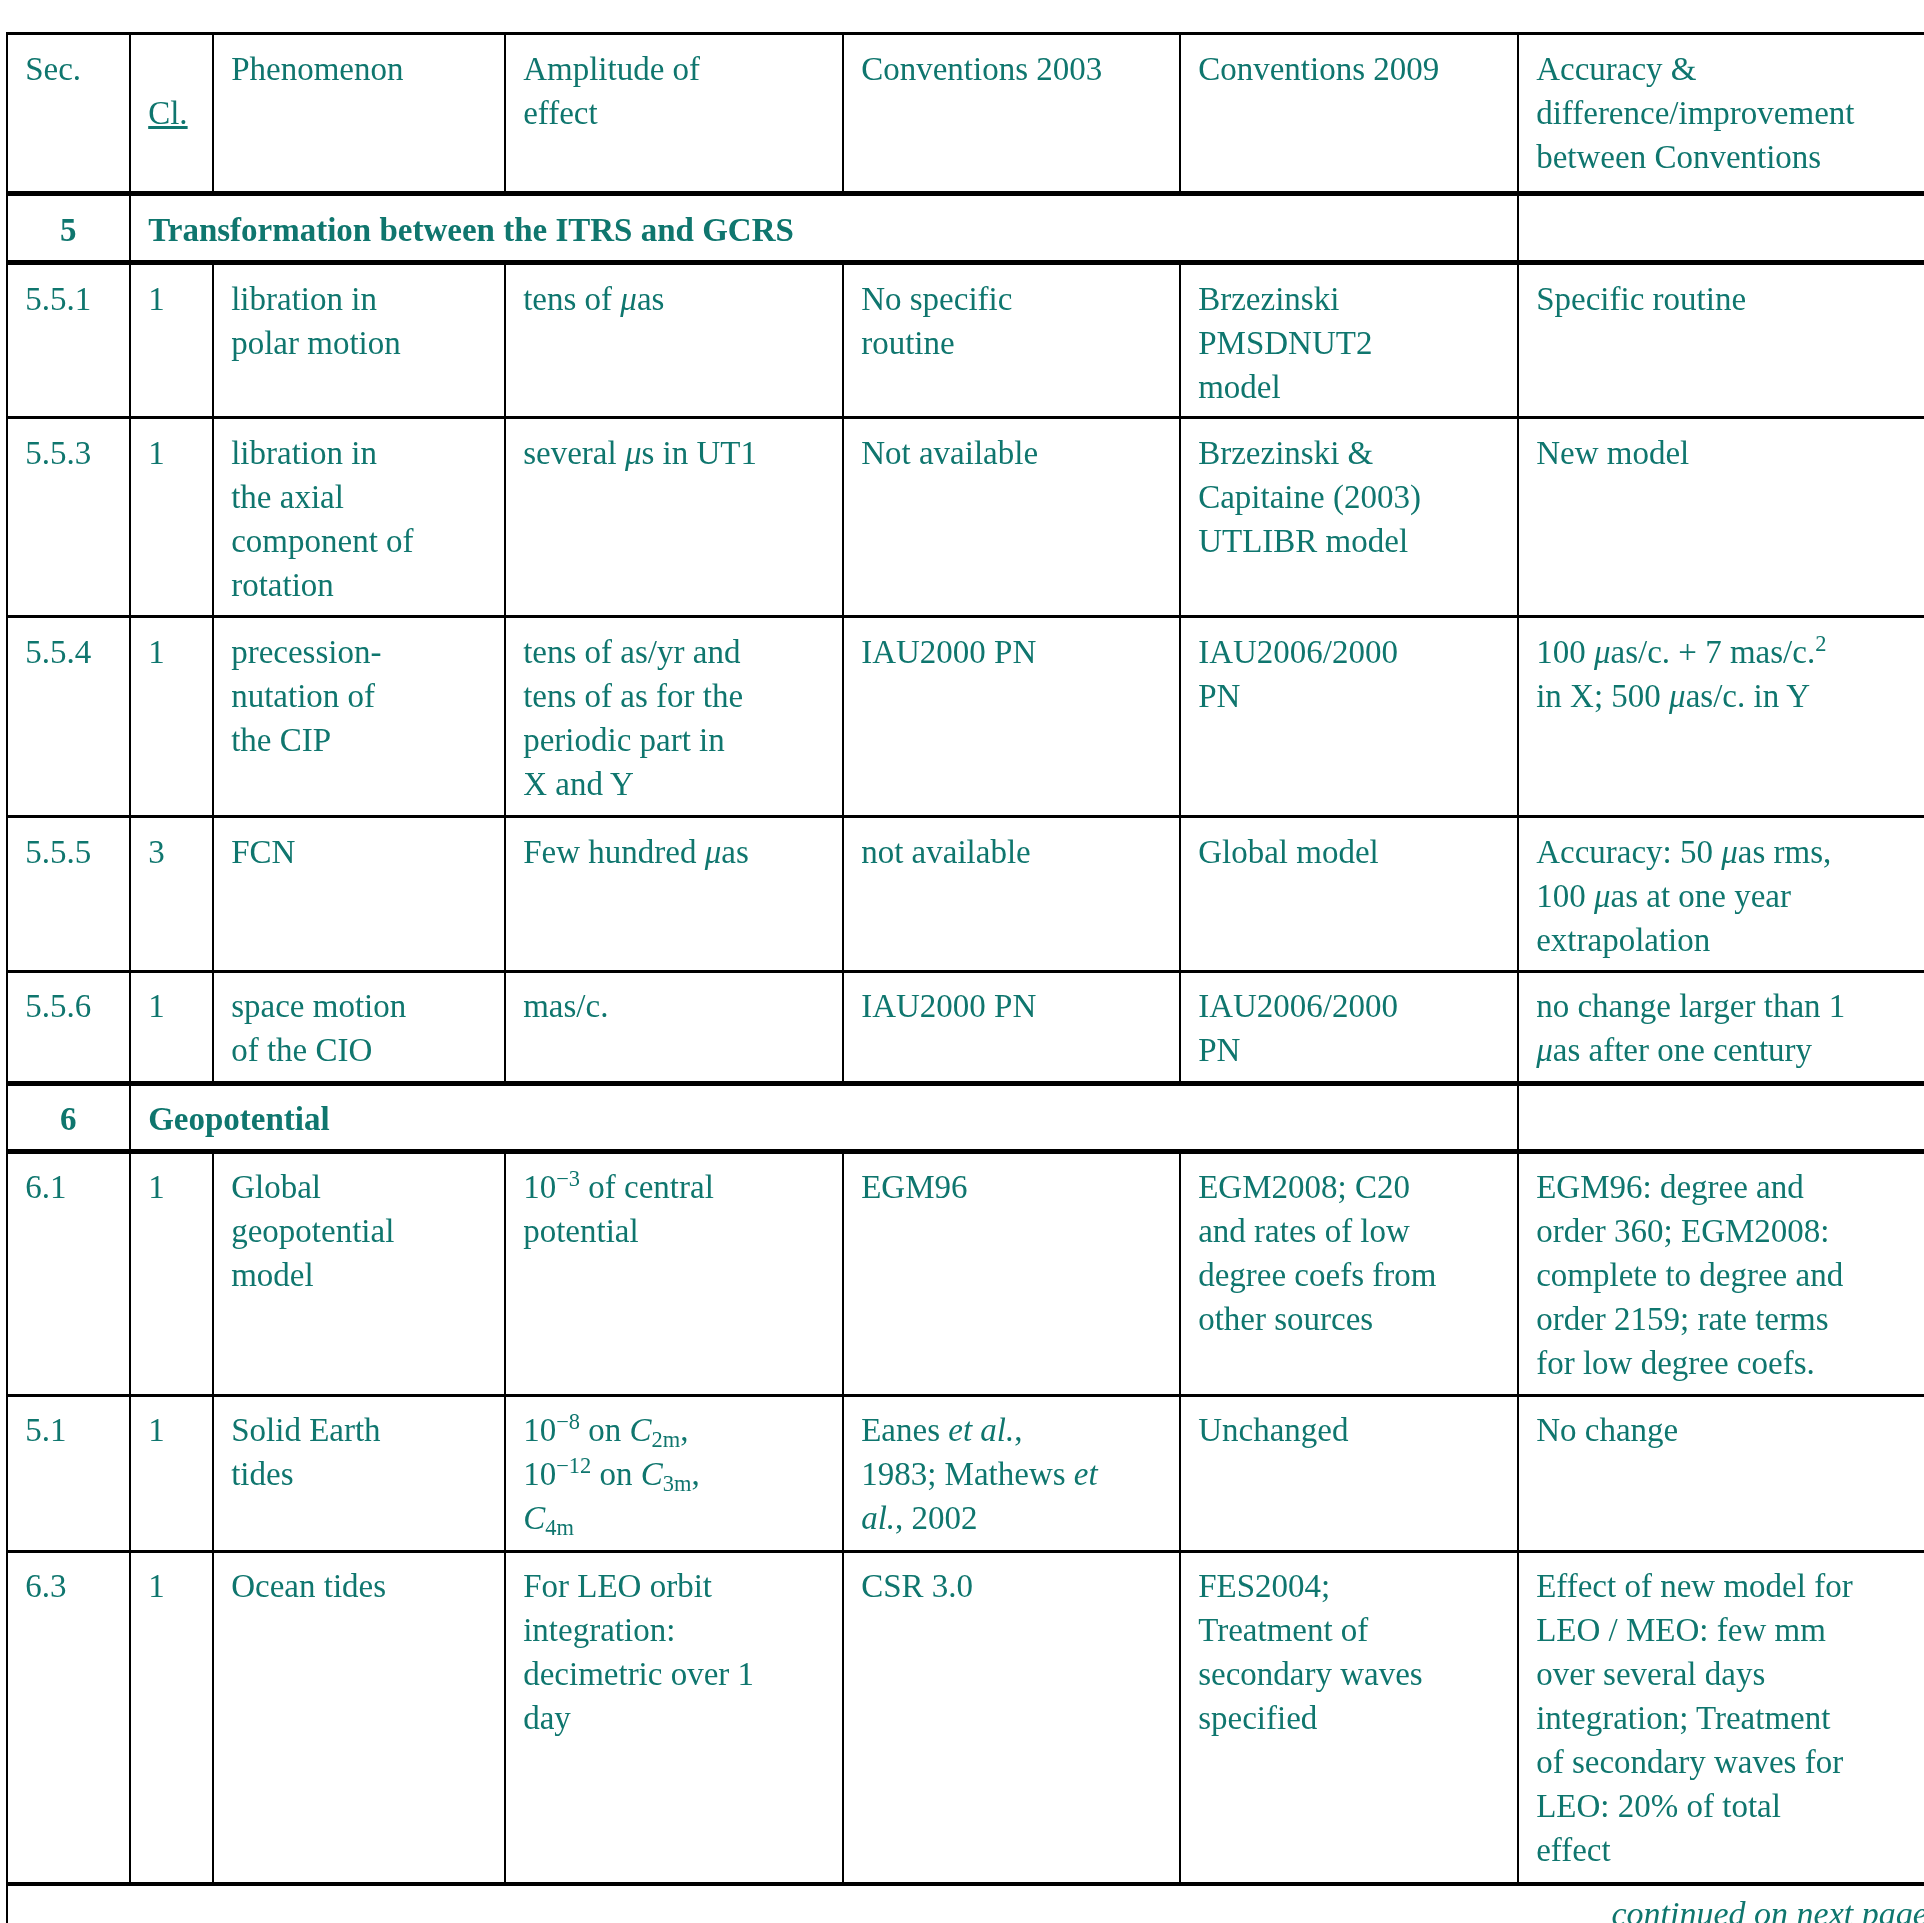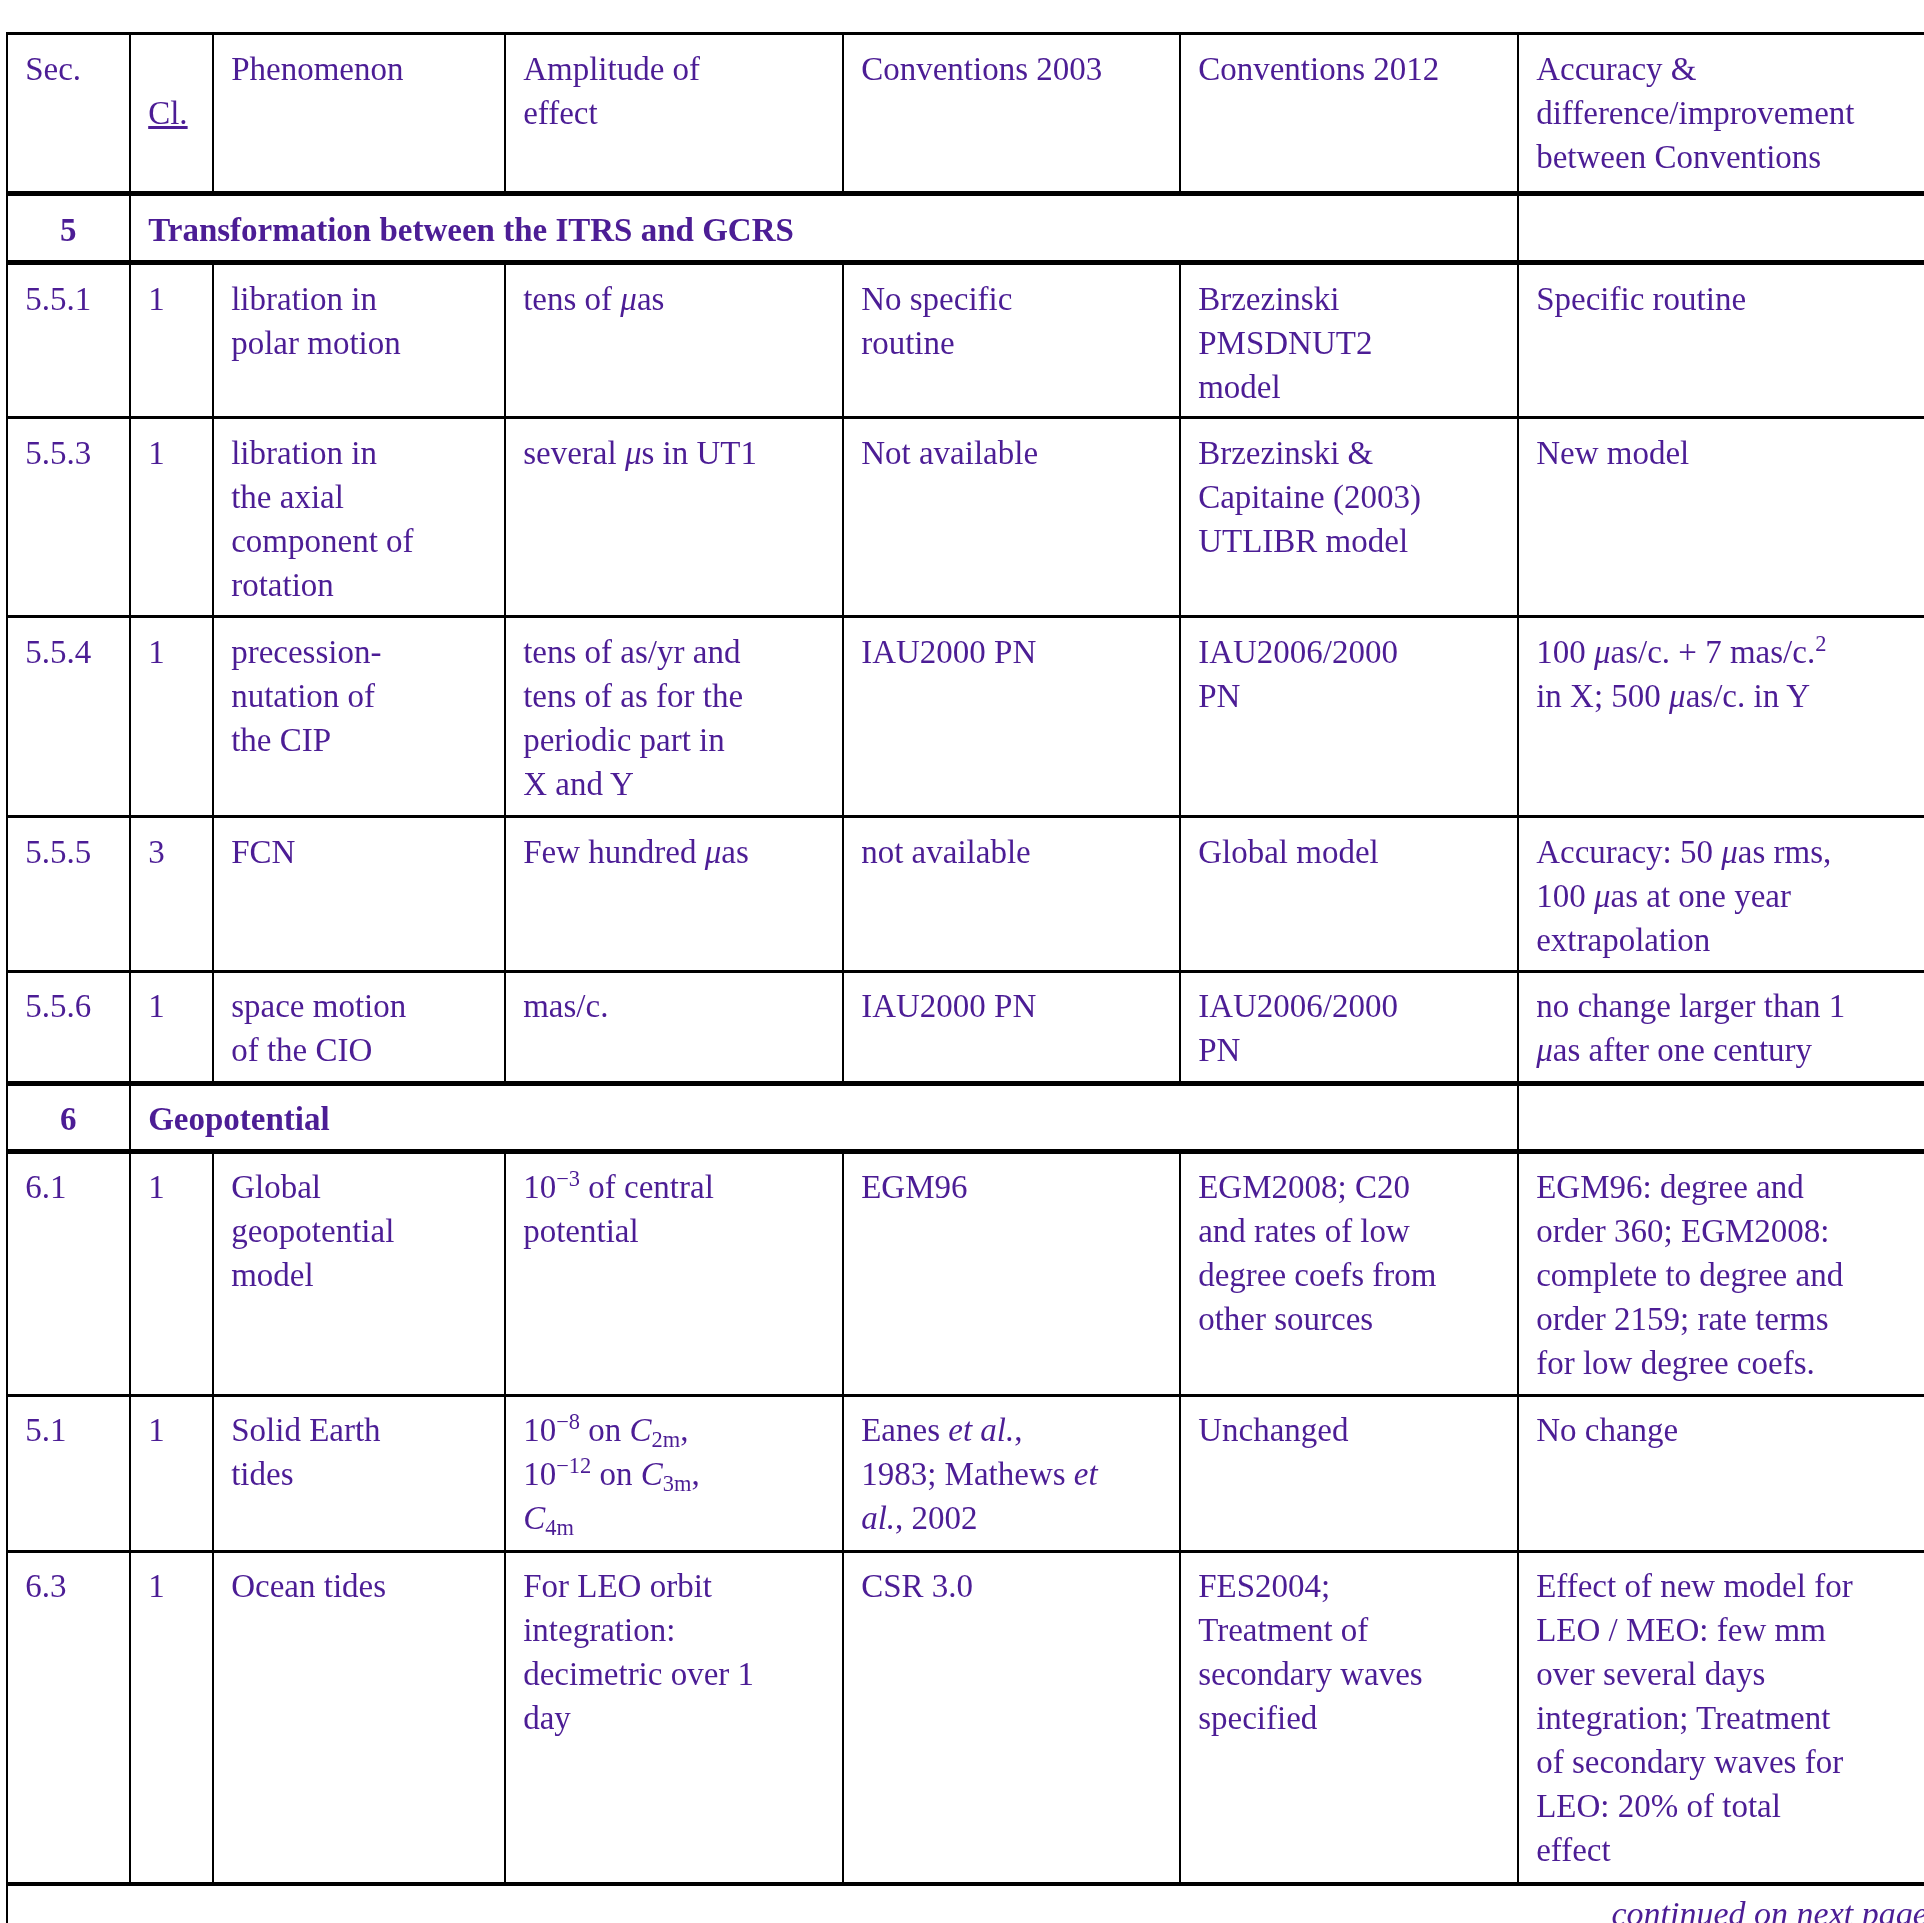--- a/index.html
+++ b/index.html
@@ -6,21 +6,21 @@
     margin: 0;
     padding: 0;
     background: #ffffff;
   }
   .page {
     position: relative;
     width: 1924px;
     height: 1923px;
     overflow: hidden;
     background: #ffffff;
-    color: #4c1d95;
+    color: #0f766e;
     font-family: "Liberation Serif", "DejaVu Serif", serif;
     font-size: 33px;
     line-height: 44px;
   }
   table.conv {
     border-collapse: collapse;
     table-layout: fixed;
     width: 1970px;
     margin: 32px 0 0 5.8px;
     border-top: 3.9px solid #000;
@@ -90,21 +90,21 @@
         <col class="c-acc">
     </colgroup>
     <tbody>
       <tr class="header-row" style="height:160px">
         <td>Sec.</td>
         <td class="cl-head">Cl.</td>
         <td>Phenomenon</td>
         <td>Amplitude of
 effect</td>
         <td>Conventions 2003</td>
-        <td>Conventions 2012</td>
+        <td>Conventions 2009</td>
         <td>Accuracy &amp;
 difference/improvement
 between Conventions</td>
       </tr>
 
       <tr class="section-row" style="height:69px">
         <td class="sec-num">5</td>
         <td colspan="5">Transformation between the ITRS and GCRS</td>
         <td></td>
       </tr>

